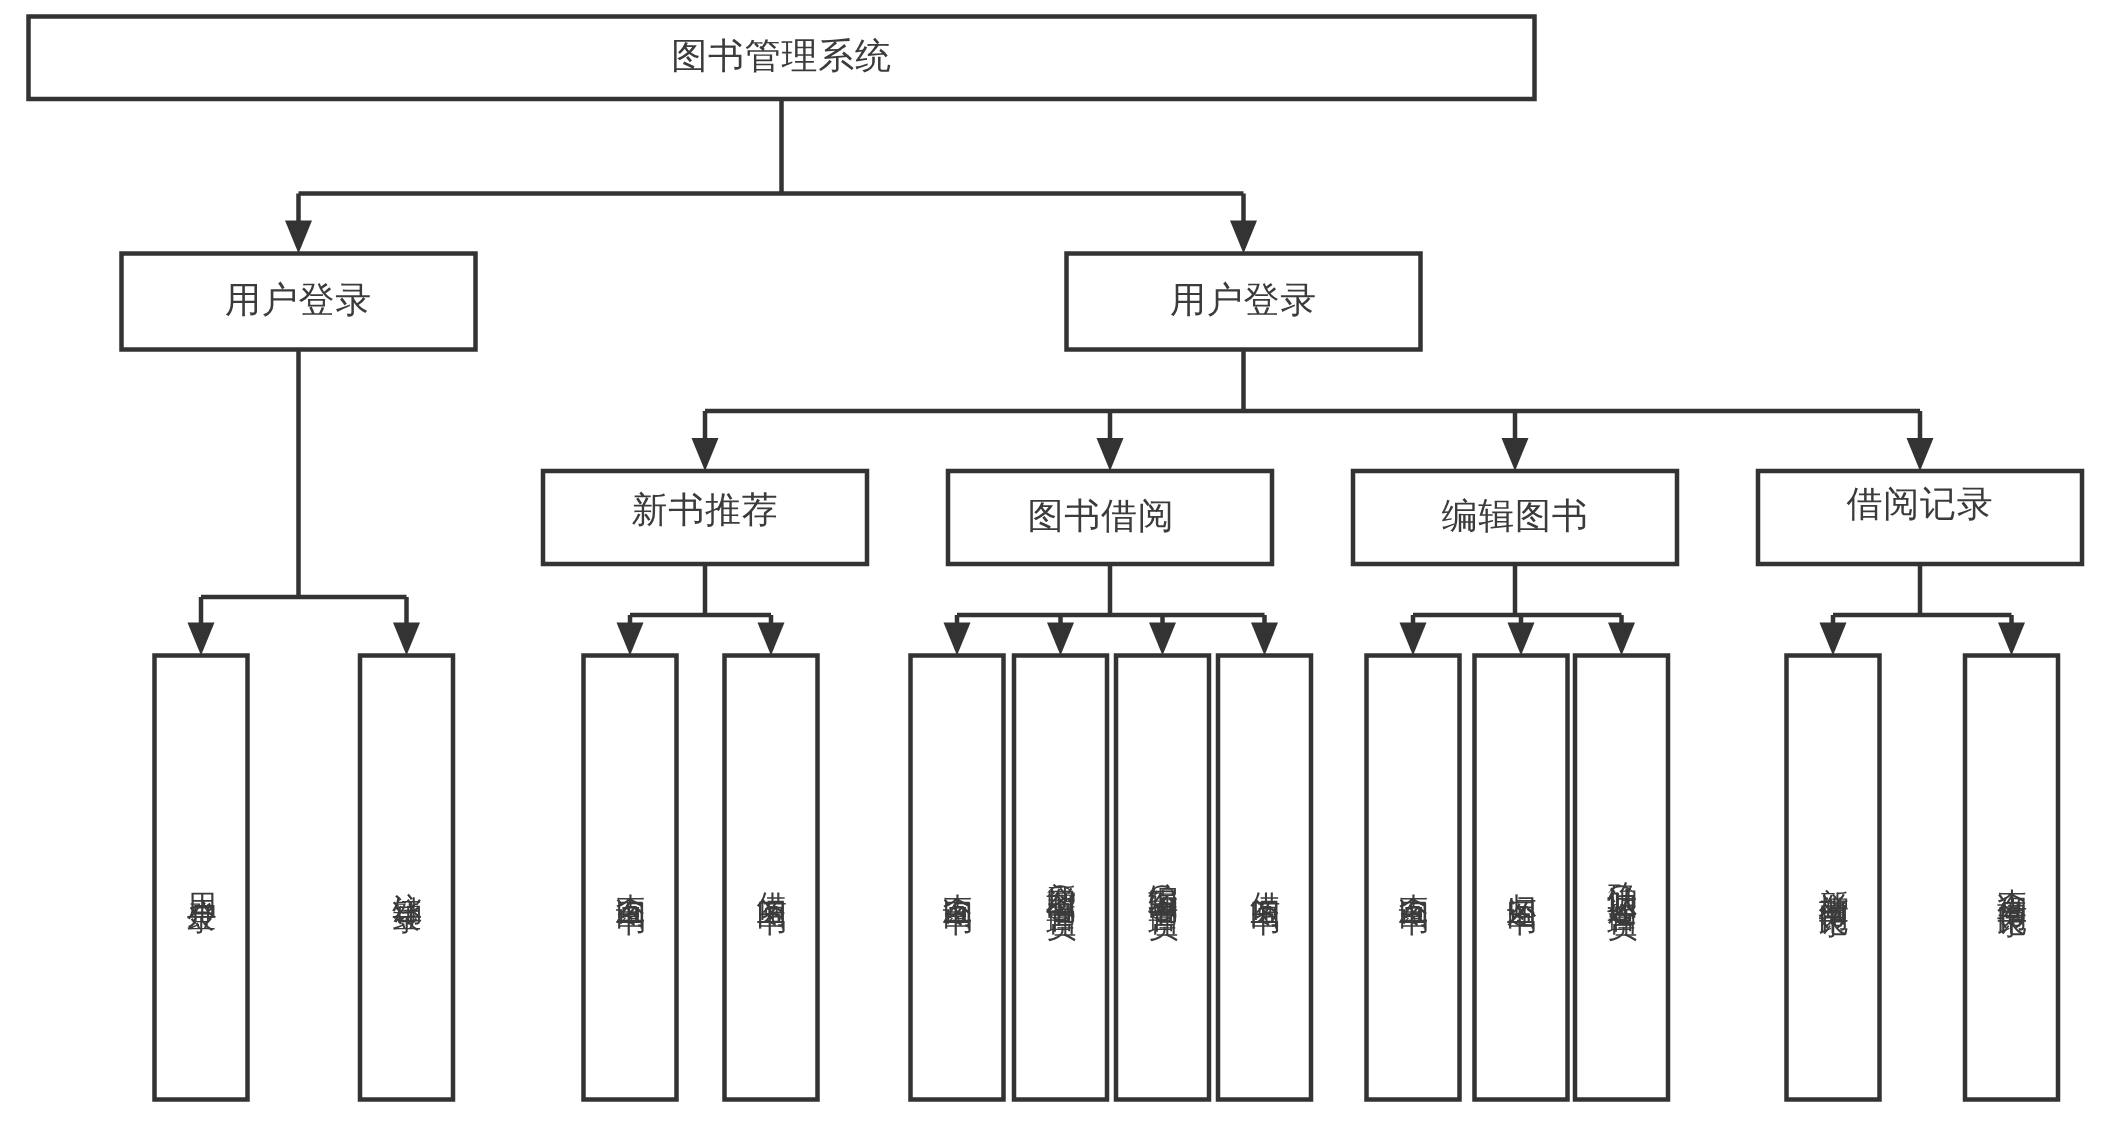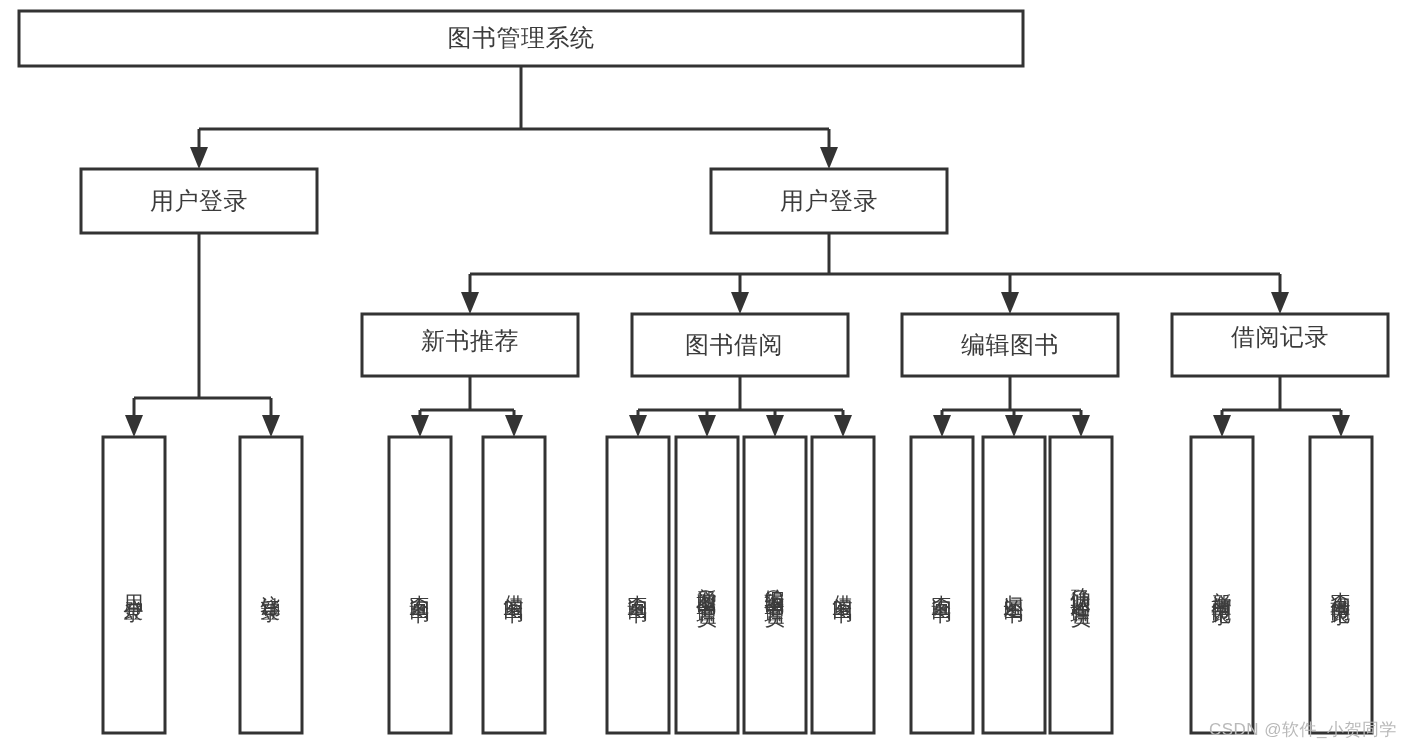--- a/index.html
+++ b/index.html
@@ -168,15 +168,14 @@
       <div class="node-label vertical" style="left: 676px; top: 437px; width: 62px; height: 296px;">新增图书（管理员）</div>
       <div class="node-label vertical" style="left: 744px; top: 437px; width: 62px; height: 296px;">编辑图书（管理员）</div>
       <div class="node-label vertical" style="left: 812px; top: 437px; width: 62px; height: 296px;">借阅图书</div>
       <div class="node-label vertical" style="left: 911px; top: 437px; width: 62px; height: 296px;">查询图书</div>
       <div class="node-label vertical" style="left: 983px; top: 437px; width: 62px; height: 296px;">归还图书</div>
       <div class="node-label vertical" style="left: 1050px; top: 437px; width: 62px; height: 296px;">确认归还（管理员）</div>
       <div class="node-label vertical" style="left: 1191px; top: 437px; width: 62px; height: 296px;">新增借阅记录</div>
       <div class="node-label vertical" style="left: 1310px; top: 437px; width: 62px; height: 296px;">查询借阅记录</div>
     </div>
 
-  <div class="watermark">CSDN @软件_小贺同学</div>
 
 </div>
 
 </body></html>

